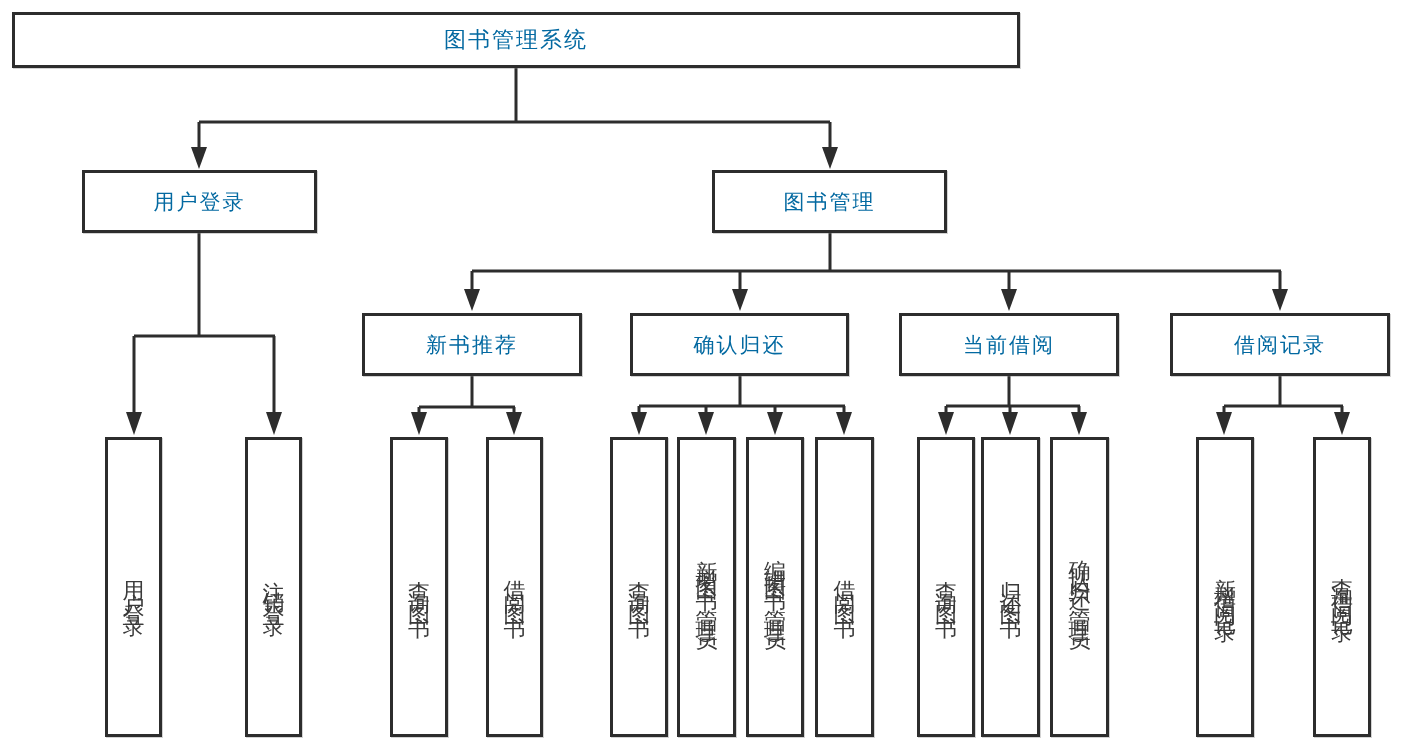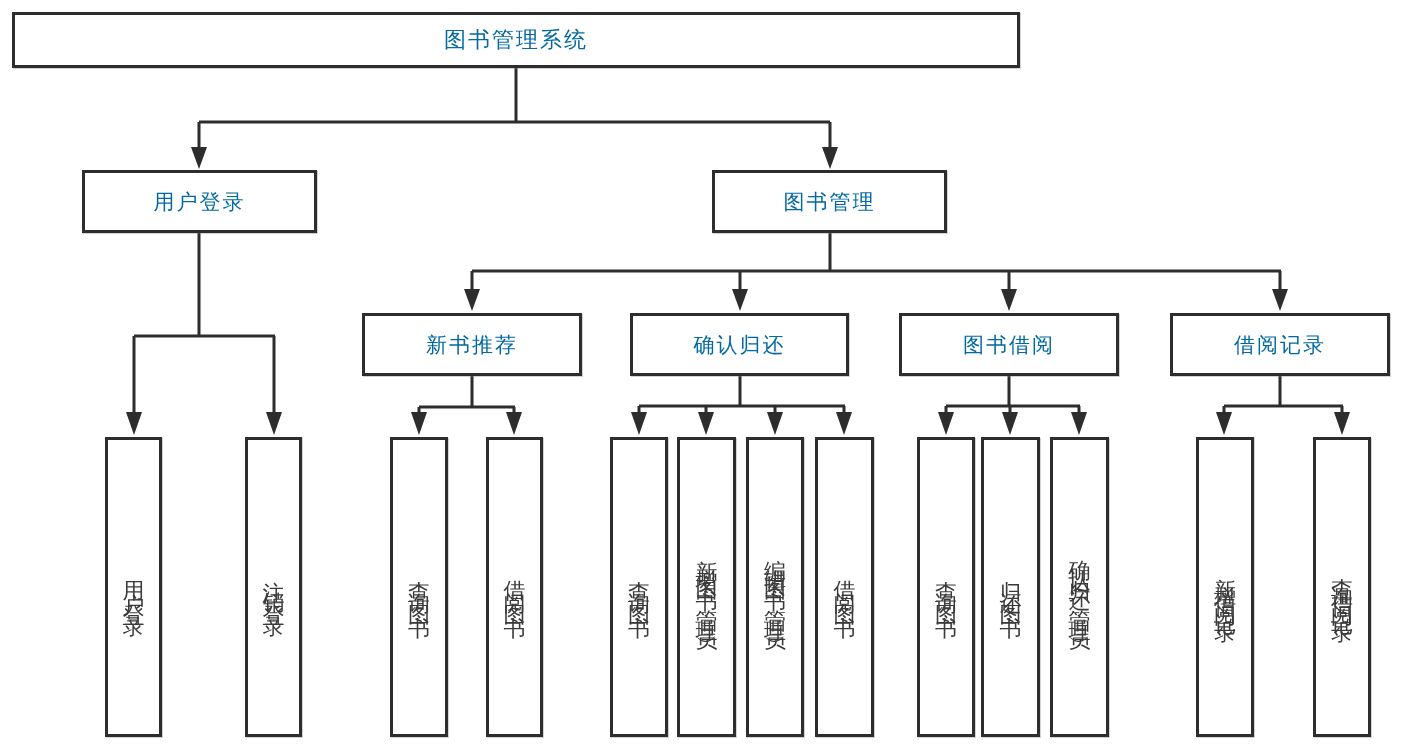--- a/index.html
+++ b/index.html
@@ -89,21 +89,21 @@
     <span class="hlabel">新书推荐</span>
   </div>
 
   <div class="node" style="left:712px;top:170px;width:235px;height:63px">
     <span class="hlabel">图书管理</span>
   </div>
   <div class="node" style="left:630px;top:313px;width:219px;height:63px">
     <span class="hlabel">确认归还</span>
   </div>
   <div class="node" style="left:899px;top:313px;width:220px;height:63px">
-    <span class="hlabel">图书借阅</span>
+    <span class="hlabel">当前借阅</span>
   </div>
   <div class="node" style="left:1170px;top:313px;width:220px;height:63px">
     <span class="hlabel">借阅记录</span>
   </div>
 
   <div class="node" style="left:105px;top:437px;width:57px;height:300px">
     <span class="vlabel sp4">用户登录</span>
   </div>
   <div class="node" style="left:245px;top:437px;width:57px;height:300px">
     <span class="vlabel sp4">注销登录</span>

